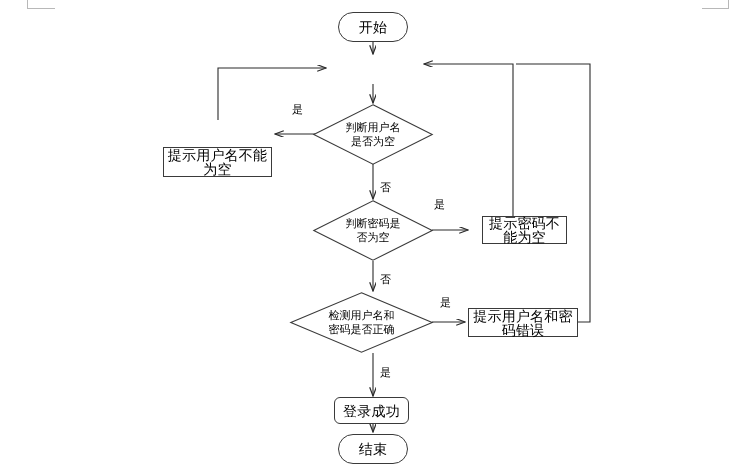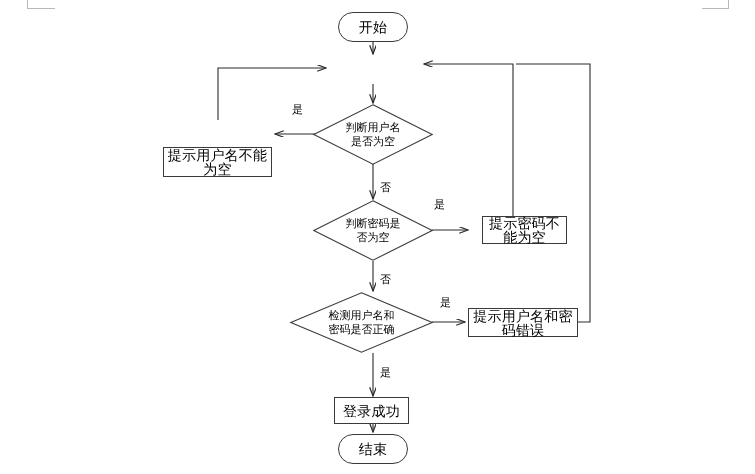--- a/index.html
+++ b/index.html
@@ -195,21 +195,21 @@
         <div>检测用户名和</div>
         <div>密码是否正确</div>
       </div>
     </div>
   </div>
 
   <div class="node process" style="left:468px;top:308px;width:110px;height:29px;">
     <span>提示用户名和密码错误</span>
   </div>
 
-  <div class="node process" style="left:334px;top:397px;width:75px;height:27px;">
+  <div class="node process" style="left:334px;top:397px;width:75px;height:27px;border-radius:6px;">
     <span>登录成功</span>
   </div>
 
   <div class="node terminator" style="left:338px;top:434px;width:70px;height:30px;">
     <span>结束</span>
   </div>
 
   <span class="edge-label" style="left:292px;top:104px;">是</span>
   <span class="edge-label" style="left:380px;top:182px;">否</span>
   <span class="edge-label" style="left:434px;top:199px;">是</span>

